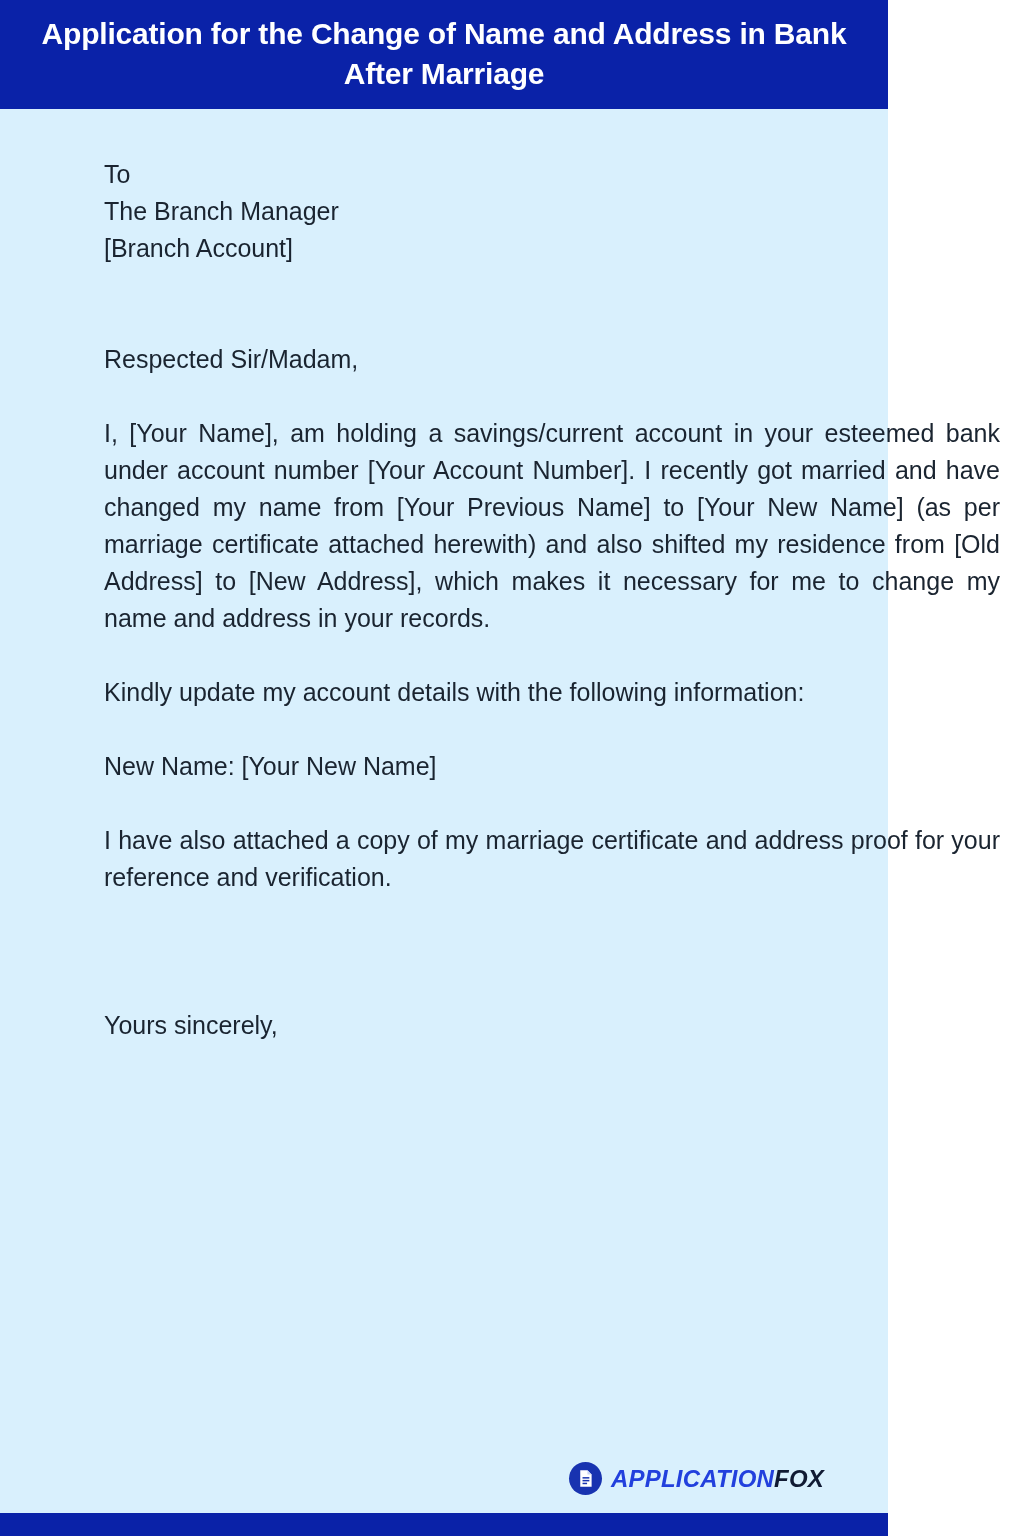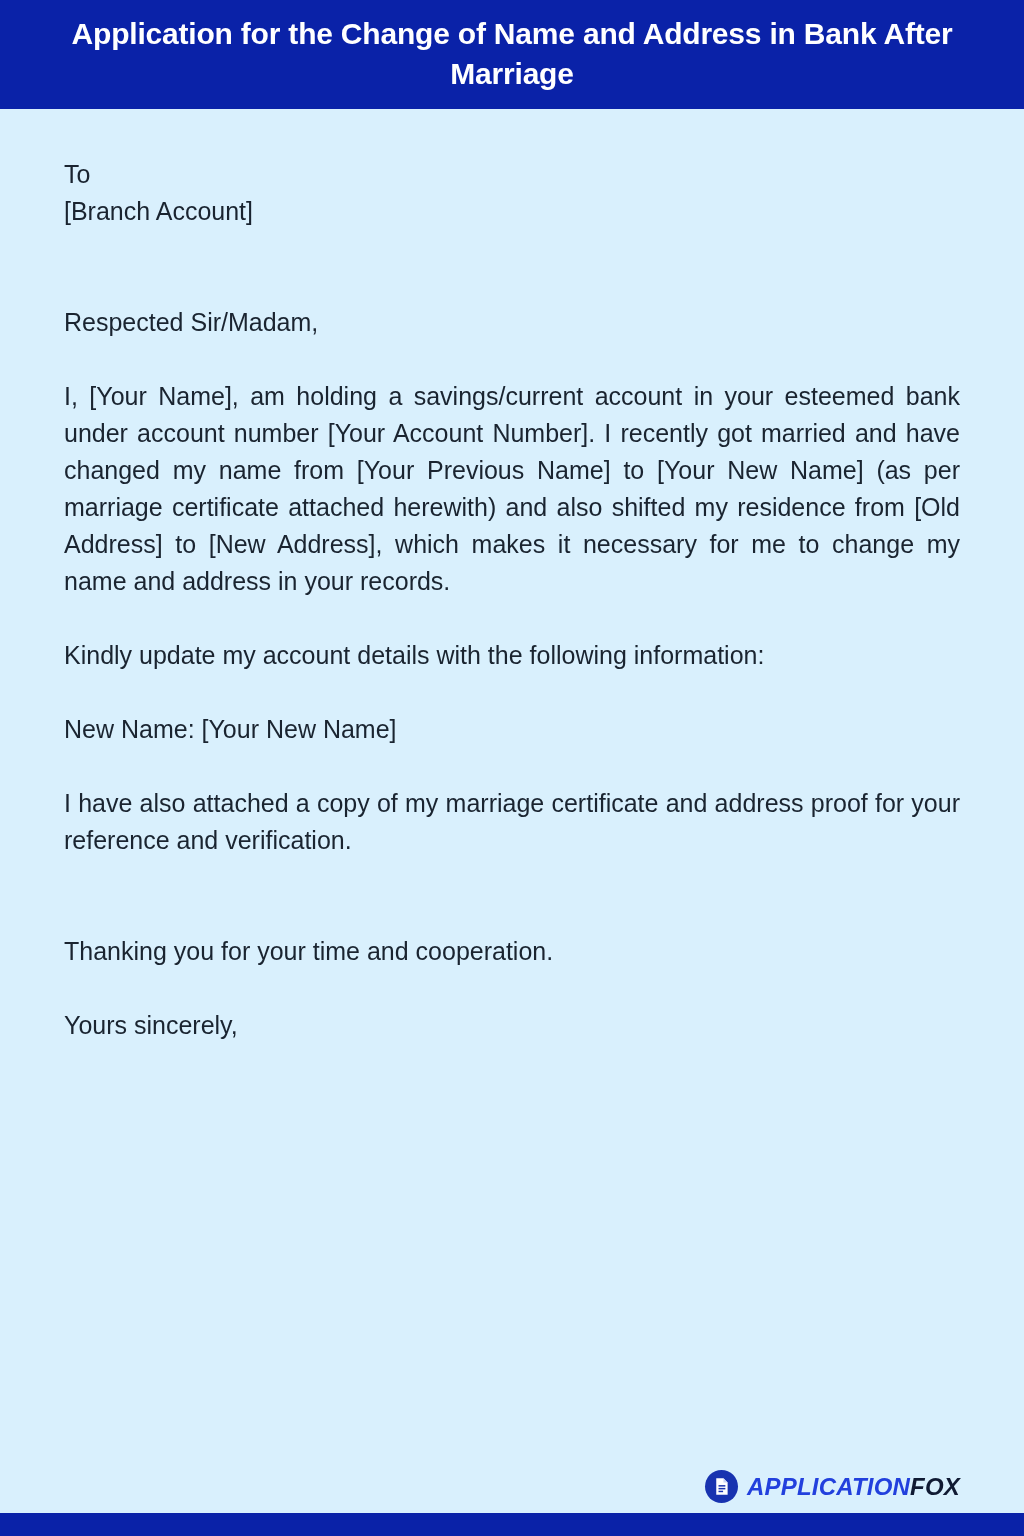--- a/index.html
+++ b/index.html
@@ -10,21 +10,21 @@
     background: #ffffff;
   }
 
   body {
     font-family: "Liberation Sans", "DejaVu Sans", sans-serif;
     position: relative;
     overflow: hidden;
   }
 
   .page {
-    width: 1024px;
+    width: 888px;
     height: 1536px;
     display: flex;
     flex-direction: column;
     background: #d9f0fd;
   }
 
   
   .header-banner {
     background: #0a22a8;
     color: #ffffff;
@@ -49,20 +49,21 @@
   
   .letter-body {
     flex: 1 1 auto;
     background: #d9f0fd;
     padding: 47px 64px 0 64px;
     position: relative;
   }
 
   .letter-inner {
     width: 896px;
+    margin-left: 40px;
   }
 
   .block {
     color: #1a2430;
     font-size: 25px;
     line-height: 37px;
   }
 
   .block.justified {
     text-align: justify;
@@ -74,21 +75,21 @@
   }
 
   .gap {
     height: 37px;
   }
 
   
   .logo-row {
     position: absolute;
     right: 64px;
-    bottom: 10px;
+    bottom: 18px;
     display: flex;
     align-items: center;
     gap: 9px;
   }
 
   .logo-mark {
     width: 33px;
     height: 33px;
     border-radius: 50%;
     background: #1833b0;
@@ -127,20 +128,21 @@
 
   <div class="header-banner">
     <div class="header-title">Application for the Change of Name and Address in Bank After Marriage</div>
   </div>
 
   <div class="letter-body">
     <div class="letter-inner">
 
       <div class="block plain">
         <div>To</div>
+        <div>The Branch Manager</div>
         <div>[Branch Account]</div>
       </div>
 
       <div class="gap"></div>
 
 
       <div class="gap"></div>
 
       <div class="block plain">Respected Sir/Madam,</div>
 
@@ -160,21 +162,20 @@
 
       <div class="gap"></div>
 
       <div class="block justified">I have also attached a copy of my marriage certificate and address proof for your reference and verification.</div>
 
       <div class="gap"></div>
 
 
       <div class="gap"></div>
 
-      <div class="block plain">Thanking you for your time and cooperation.</div>
 
       <div class="gap"></div>
 
       <div class="block plain">Yours sincerely,</div>
 
       <div class="gap"></div>
 
 
     </div>
 

